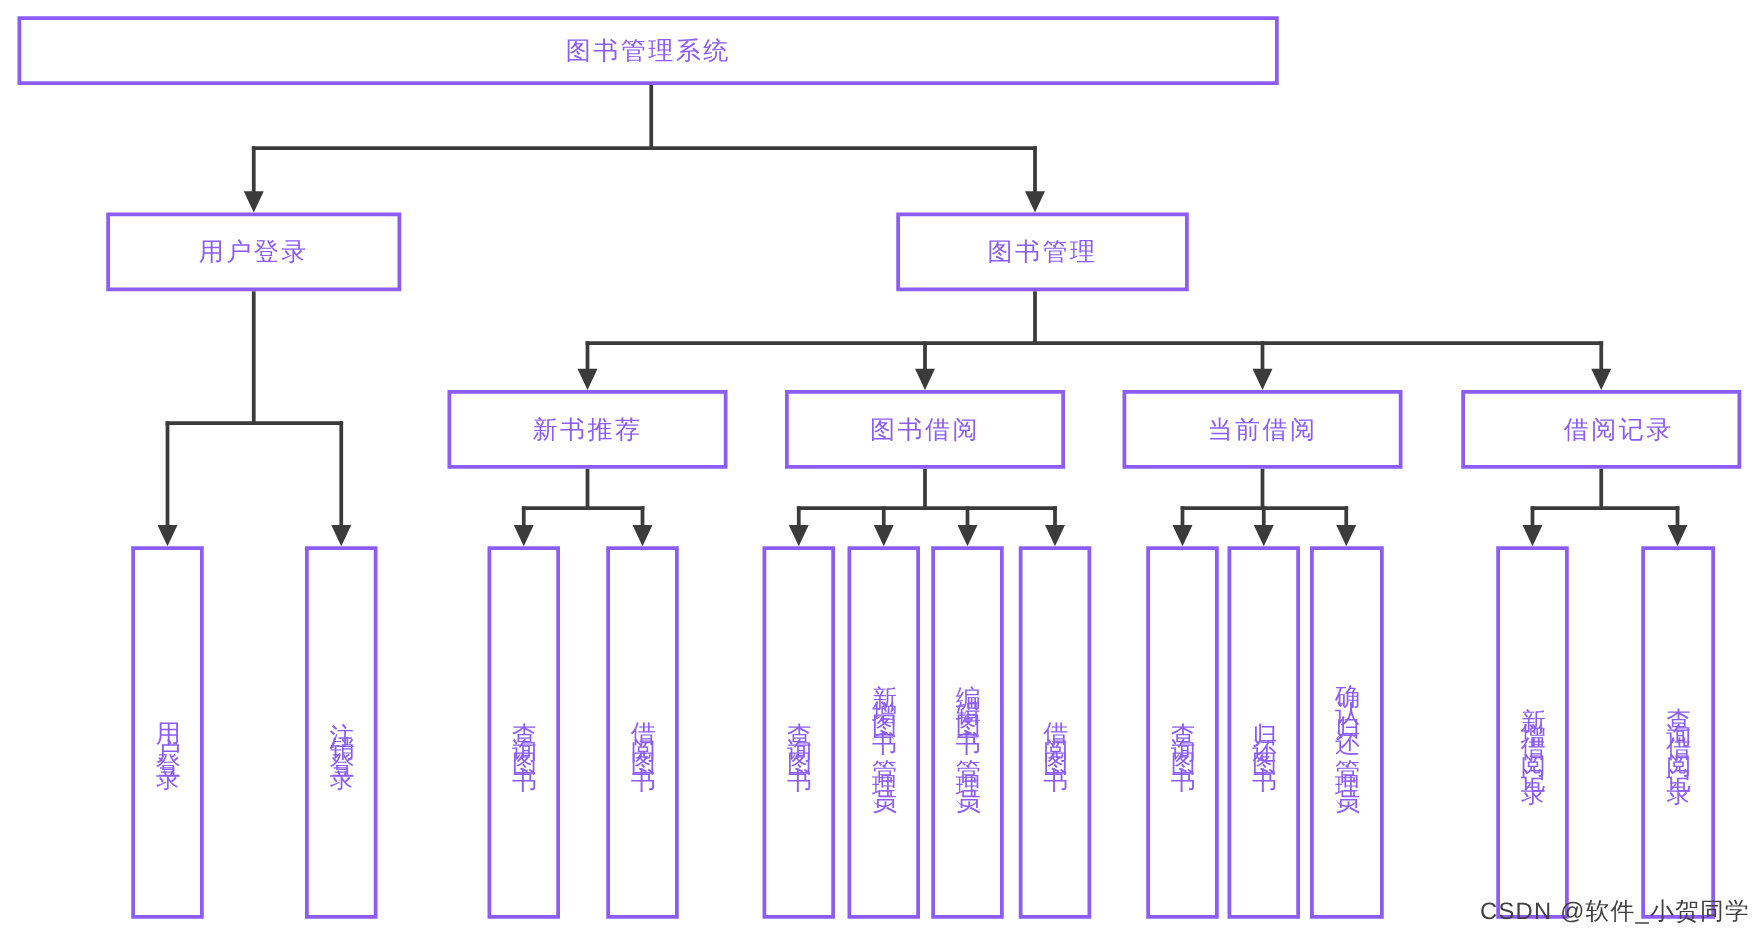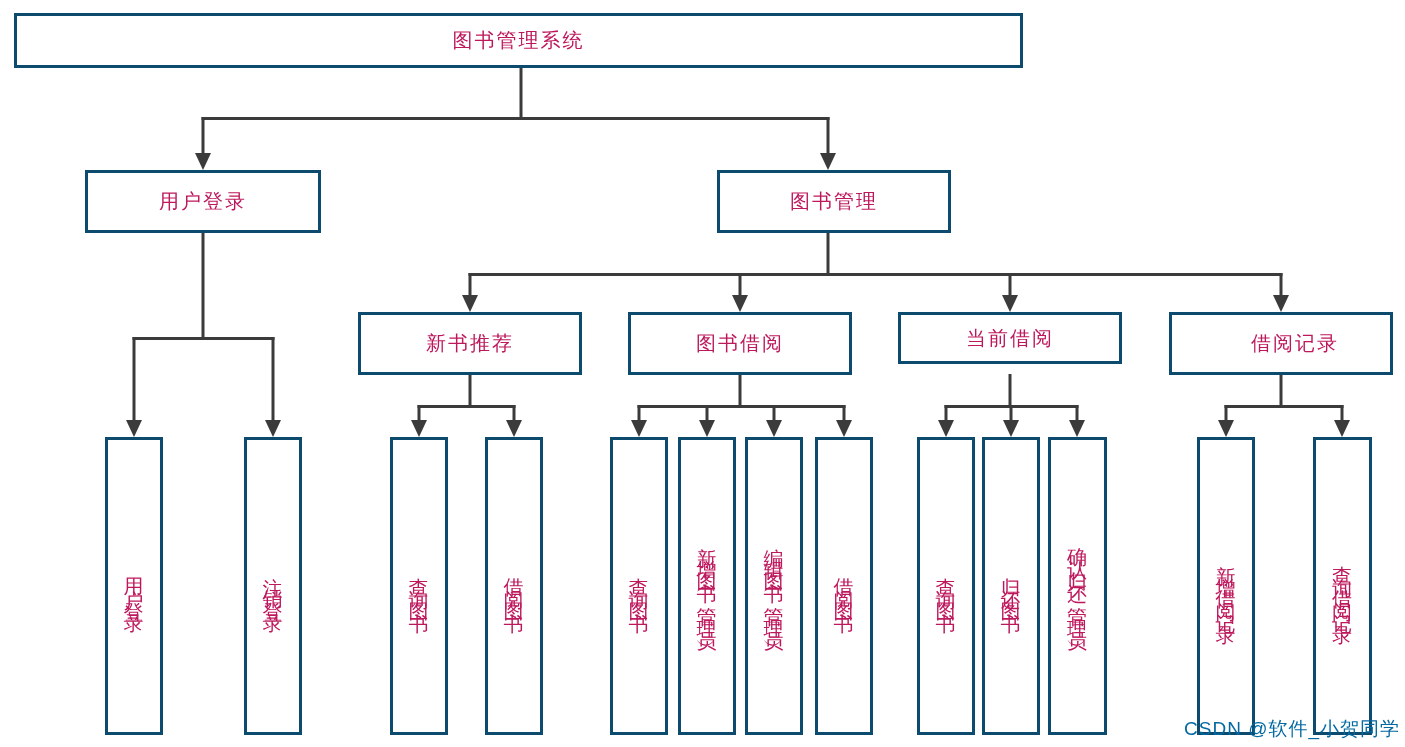--- a/index.html
+++ b/index.html
@@ -7,42 +7,42 @@
     position:relative;
     width:1405px;height:747px;
     background:#ffffff;
     font-family:"Liberation Sans","DejaVu Sans",sans-serif;
     overflow:hidden;
   }
   .connectors{position:absolute;left:0;top:0;}
   .node{
     position:absolute;
     box-sizing:border-box;
-    border:3px solid #0c4a6e;
+    border:3px solid #8b5cf6;
     background:#ffffff;
     display:flex;
     align-items:center;
     justify-content:center;
-    color:#be185d;
+    color:#8b5cf6;
   }
   .h-node{font-size:20px;letter-spacing:2px;white-space:nowrap;}
   .v-node span{
     writing-mode:vertical-rl;
     text-orientation:mixed;
     font-size:20px;
     line-height:1;
     letter-spacing:12px;
   }
   .watermark{
     position:absolute;
     right:5px;
     top:716px;
     font-size:19px;
     letter-spacing:1px;
-    color:#0369a1;
+    color:#404040;
     white-space:nowrap;
   }
 </style>
 </head>
 <body>
 
 <div class="canvas">
 
   <svg class="connectors" width="1405" height="747" viewBox="0 0 1405 747">
     <g stroke="#3b3b3b" stroke-width="3" fill="none">
@@ -120,21 +120,21 @@
   <div class="node h-node" style="left:717px;top:170px;width:234px;height:63px;">
     <span>图书管理</span>
   </div>
 
   <div class="node h-node" style="left:358px;top:312px;width:224px;height:63px;">
     <span>新书推荐</span>
   </div>
   <div class="node h-node" style="left:628px;top:312px;width:224px;height:63px;">
     <span>图书借阅</span>
   </div>
-  <div class="node h-node" style="left:898px;top:312px;width:224px;height:52px;">
+  <div class="node h-node" style="left:898px;top:312px;width:224px;height:63px;">
     <span>当前借阅</span>
   </div>
   <div class="node h-node" style="left:1169px;top:312px;width:224px;height:63px;padding-left:28px;">
     <span>借阅记录</span>
   </div>
 
   <div class="node v-node" style="left:105px;top:437px;width:58px;height:298px;">
     <span>用户登录</span>
   </div>
   <div class="node v-node" style="left:244px;top:437px;width:58px;height:298px;">

